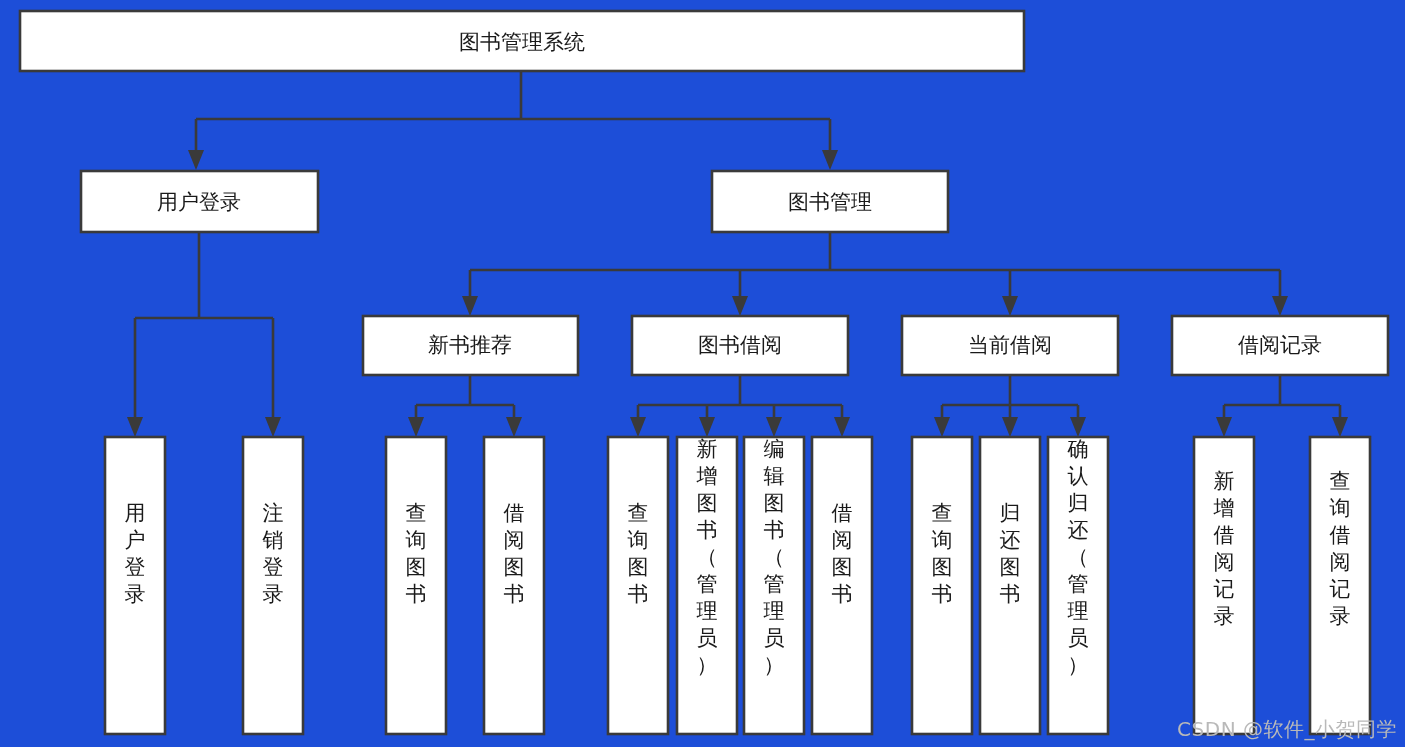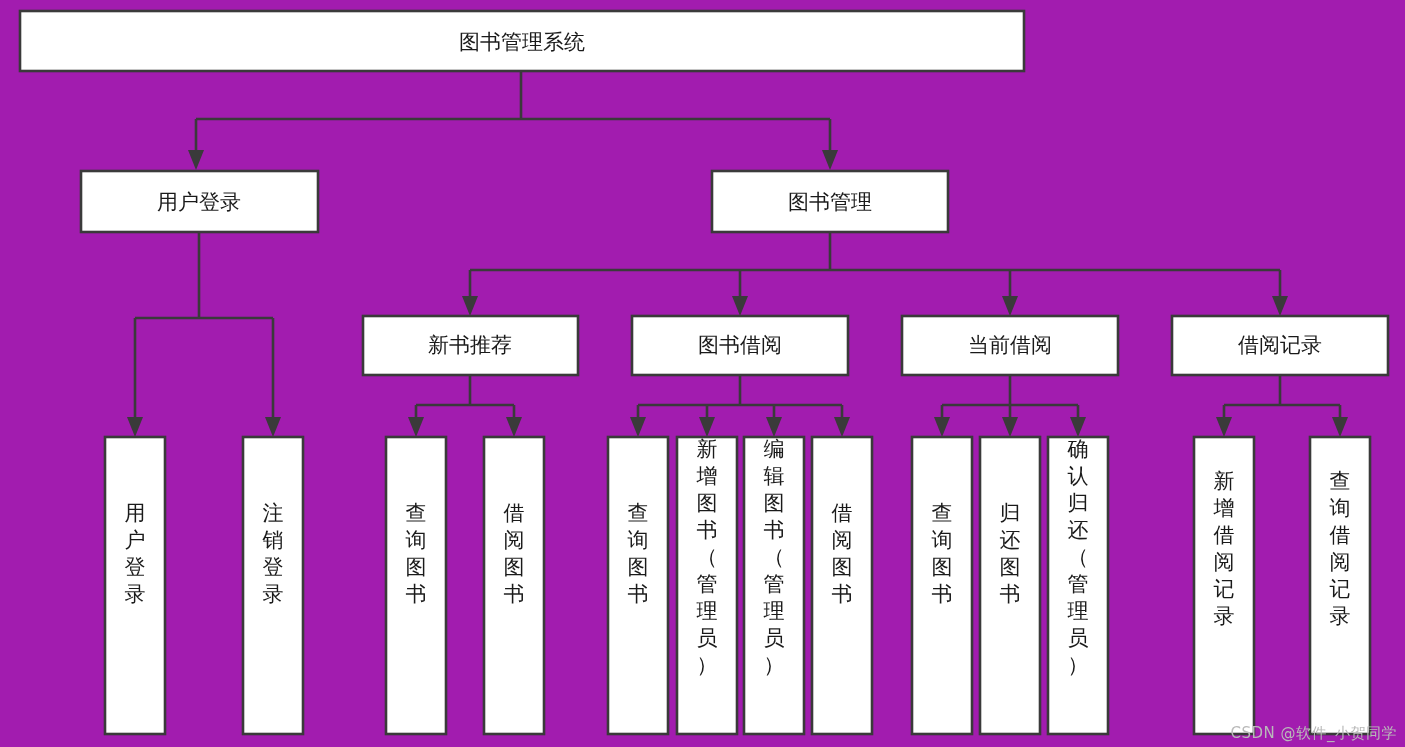--- a/index.html
+++ b/index.html
@@ -10,21 +10,21 @@
   body {
     width: 1405px;
     height: 747px;
     font-family: "DejaVu Sans", "Liberation Sans", sans-serif;
     overflow: hidden;
   }
   #diagram-root {
     position: relative;
     width: 1405px;
     height: 747px;
-    background: #a21caf;
+    background: #1d4ed8;
   }
   svg#tree-svg {
     position: absolute;
     left: 0;
     top: 0;
     width: 1405px;
     height: 747px;
     display: block;
   }
   .node-box {
@@ -53,21 +53,21 @@
     font-family: "DejaVu Sans", "Liberation Sans", sans-serif;
     font-size: 21px;
     fill: #1a1a1a;
     text-anchor: middle;
   }
   .watermark {
     position: absolute;
     right: 8px;
     bottom: 4px;
     font-family: "DejaVu Sans", "Liberation Sans", sans-serif;
-    font-size: 15px;
+    font-size: 20px;
     color: #b9b9b9;
     letter-spacing: 0.5px;
     white-space: nowrap;
     user-select: none;
     margin-left: 48px;
   }
 </style>
 </head>
 <body>
 

